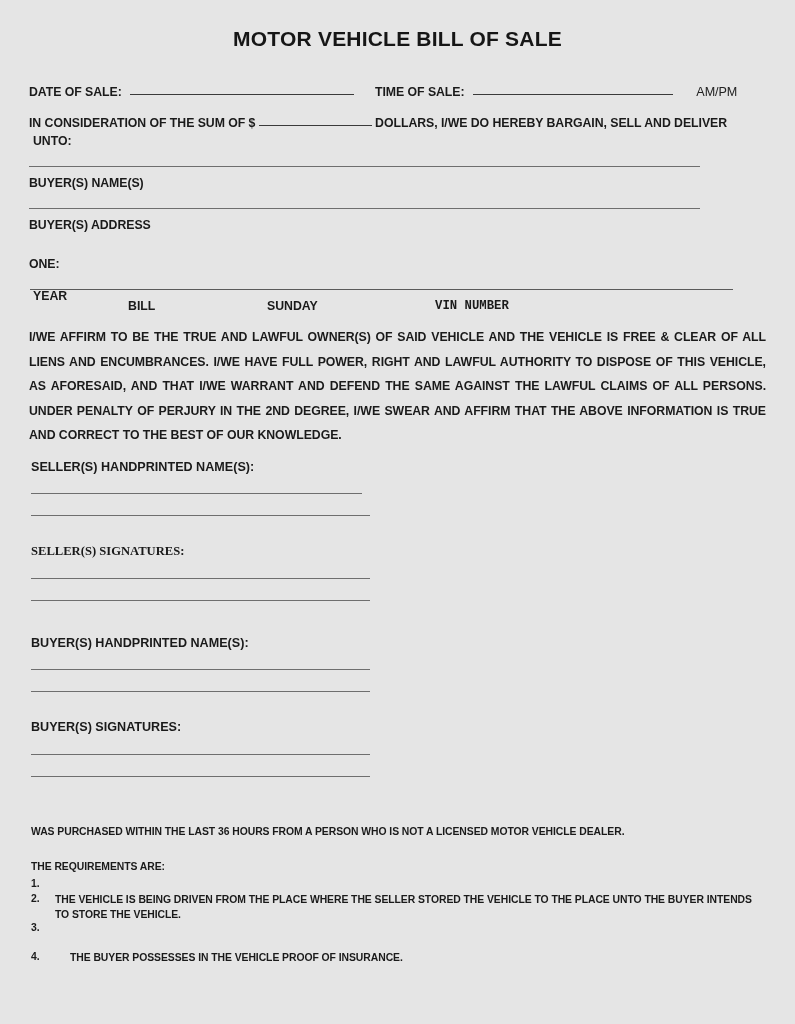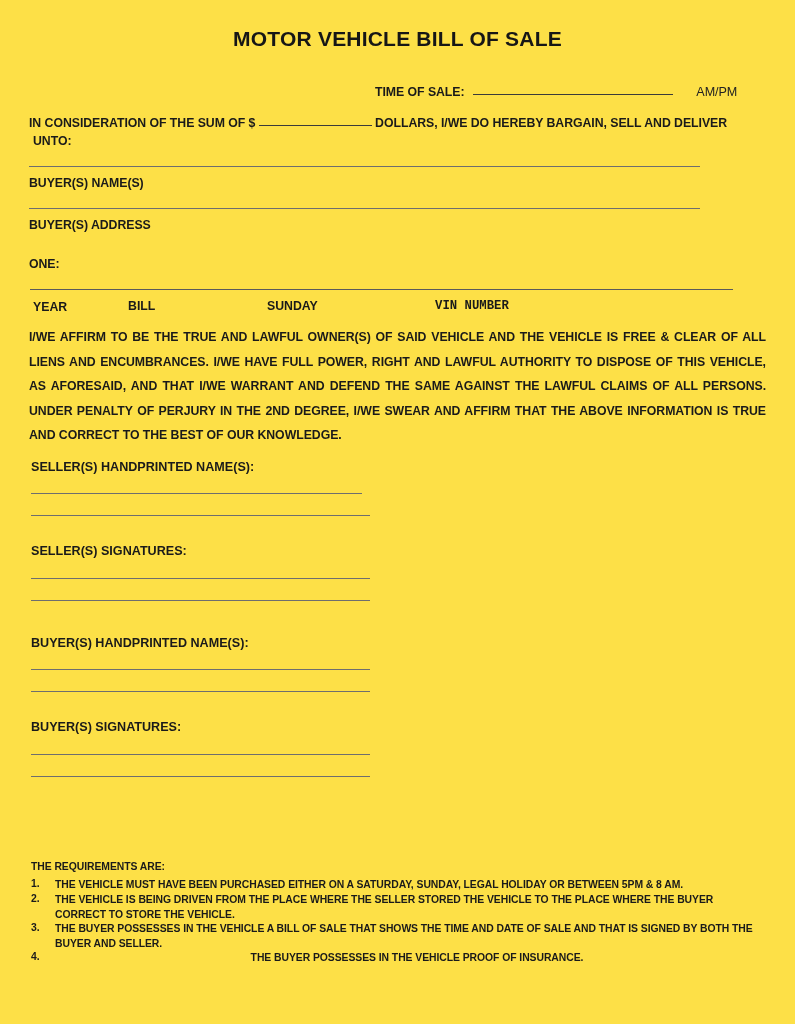--- a/index.html
+++ b/index.html
@@ -12,21 +12,21 @@
     height: 1024px;
     font-family: "Liberation Sans", sans-serif;
     color: #1a1a1a;
     position: relative;
     overflow: hidden;
   }
   .page {
     position: relative;
     width: 795px;
     height: 1024px;
-    background: #fde047;
+    background: #e5e5e5;
     box-sizing: border-box;
   }
 
   
   .doc-title {
     position: absolute;
     left: 0;
     top: 27px;
     width: 795px;
     text-align: center;
@@ -128,20 +128,24 @@
     color: #1a1a1a;
   }
 </style>
 </head>
 <body>
 
 <div class="page">
 
   <div class="doc-title">MOTOR VEHICLE BILL OF SALE</div>
 
+  <div class="row" style="left:29px; top:83px;">
+    <span class="lbl">DATE OF SALE:</span>
+    <span class="blank" style="width:224px; margin-left:5px;"></span>
+  </div>
   <div class="row" style="left:375px; top:83px;">
     <span class="lbl">TIME OF SALE:</span>
     <span class="blank" style="width:200px; margin-left:5px;"></span>
     <span class="ampm" style="margin-left:20px;">AM/PM</span>
   </div>
 
   <div class="row" style="left:29px; top:114px;">
     <span class="lbl">IN CONSIDERATION OF THE SUM OF $</span>
     <span class="blank" style="width:113px;"></span>
     <span class="lbl">DOLLARS, I/WE DO HEREBY BARGAIN, SELL AND DELIVER</span>
@@ -150,51 +154,50 @@
 
   <div class="rule" style="left:29px; top:166px; width:671px;"></div>
   <div class="row" style="left:29px; top:176px;text-align:center;">BUYER(S) NAME(S)</div>
 
   <div class="rule" style="left:29px; top:208px; width:671px;"></div>
   <div class="row" style="left:29px; top:218px;">BUYER(S) ADDRESS</div>
 
   <div class="row" style="left:29px; top:257px;">ONE:</div>
 
   <div class="rule-dark" style="left:30px; top:289px; width:703px;"></div>
-  <div class="colhdr" style="left:33px; top:300px;">YEAR</div>
+  <div class="colhdr" style="left:33px; top:289px;">YEAR</div>
   <div class="colhdr" style="left:128px; top:299px;">BILL</div>
   <div class="colhdr" style="left:267px; top:299px;">SUNDAY</div>
   <div class="colhdr" style="left:435px; top:299px;font-family:Liberation Mono, monospace;">VIN NUMBER</div>
 
   <div class="para" style="top:325px;">I/WE AFFIRM TO  BE THE TRUE AND LAWFUL OWNER(S) OF SAID VEHICLE AND THE VEHICLE IS FREE &amp; CLEAR OF ALL LIENS AND ENCUMBRANCES. I/WE HAVE FULL POWER, RIGHT AND LAWFUL AUTHORITY TO DISPOSE OF THIS VEHICLE, AS AFORESAID, AND THAT I/WE WARRANT AND DEFEND THE SAME AGAINST THE LAWFUL CLAIMS OF ALL PERSONS. UNDER PENALTY OF PERJURY IN THE 2ND DEGREE,  I/WE SWEAR AND AFFIRM THAT THE ABOVE INFORMATION IS TRUE AND CORRECT TO THE BEST OF OUR KNOWLEDGE.</div>
 
   <div class="sig-head" style="left:31px; top:460px;">SELLER(S) HANDPRINTED NAME(S):</div>
   <div class="rule" style="left:31px; top:493px; width:331px;" title=""></div>
   <div class="rule" style="left:31px; top:515px; width:339px;" title=""></div>
 
-  <div class="sig-head" style="left:31px; top:544px;">SELLER(S) SIGNATURES:</div>
+  <div class="sig-head" style="left:31px; top:544px;font-family:Liberation Serif, serif;">SELLER(S) SIGNATURES:</div>
   <div class="rule" style="left:31px; top:578px; width:339px;" title=""></div>
   <div class="rule" style="left:31px; top:600px; width:339px;" title=""></div>
 
   <div class="sig-head" style="left:31px; top:636px;">BUYER(S) HANDPRINTED NAME(S):</div>
   <div class="rule" style="left:31px; top:669px; width:339px;" title=""></div>
   <div class="rule" style="left:31px; top:691px; width:339px;" title=""></div>
 
   <div class="sig-head" style="left:31px; top:720px;">BUYER(S) SIGNATURES:</div>
   <div class="rule" style="left:31px; top:754px; width:339px;" title=""></div>
   <div class="rule" style="left:31px; top:776px; width:339px;" title=""></div>
 
+  <div class="foot" style="left:31px; top:826px;">WAS PURCHASED WITHIN THE LAST 36 HOURS FROM A PERSON WHO IS NOT A LICENSED MOTOR VEHICLE DEALER.</div>
 
   <div class="foot" style="left:31px; top:861px;">THE REQUIREMENTS ARE:</div>
 
   <div class="req-num" style="left:31px; top:878px;">1.</div>
-  <div class="req-item" style="left:55px; top:878px; width:712px;">THE VEHICLE MUST HAVE BEEN PURCHASED EITHER ON A SATURDAY, SUNDAY,  LEGAL HOLIDAY OR BETWEEN 5PM &amp; 8 AM.</div>
 
   <div class="req-num" style="left:31px; top:893px;">2.</div>
-  <div class="req-item" style="left:55px; top:893px; width:712px;">THE VEHICLE IS BEING DRIVEN FROM THE PLACE WHERE THE SELLER STORED THE VEHICLE TO THE PLACE WHERE THE BUYER CORRECT TO STORE THE VEHICLE.</div>
+  <div class="req-item" style="left:55px; top:893px; width:712px;">THE VEHICLE IS BEING DRIVEN FROM THE PLACE WHERE THE SELLER STORED THE VEHICLE TO THE PLACE UNTO THE BUYER INTENDS TO STORE THE VEHICLE.</div>
 
   <div class="req-num" style="left:31px; top:922px;">3.</div>
-  <div class="req-item" style="left:55px; top:922px; width:712px;">THE BUYER POSSESSES IN THE VEHICLE A BILL OF SALE THAT SHOWS THE TIME AND DATE OF SALE AND THAT IS SIGNED BY BOTH THE BUYER AND SELLER.</div>
 
   <div class="req-num" style="left:31px; top:951px;">4.</div>
-  <div class="req-item" style="left:61px; top:951px; width:712px;text-align:center;">THE BUYER POSSESSES IN THE VEHICLE PROOF OF INSURANCE.</div>
+  <div class="req-item" style="left:70px; top:951px; width:712px;">THE BUYER POSSESSES IN THE VEHICLE PROOF OF INSURANCE.</div>
 
 </div>
 
 </body></html>

